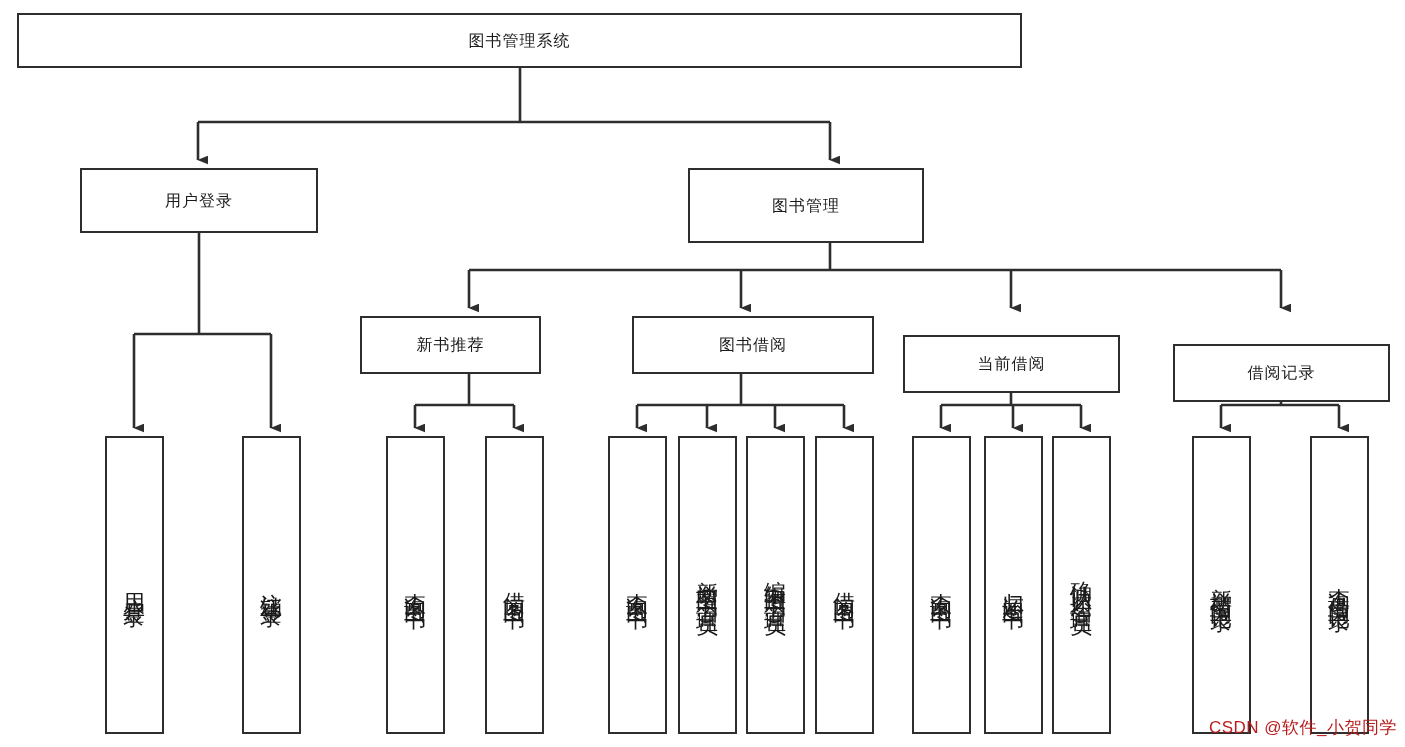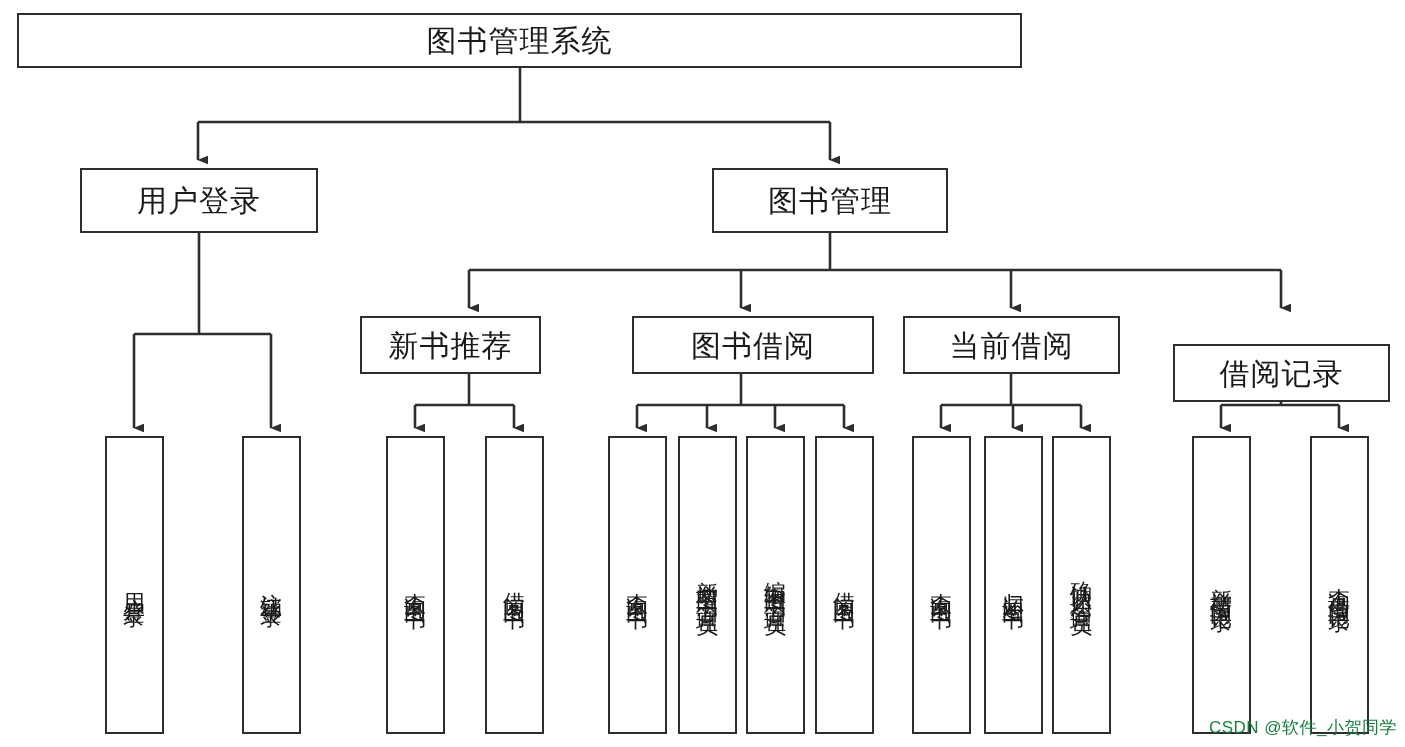--- a/index.html
+++ b/index.html
@@ -28,21 +28,21 @@
     position: absolute;
     box-sizing: border-box;
     background: #ffffff;
     border: 2.5px solid #2e2e2e;
     display: flex;
     align-items: center;
     justify-content: center;
     color: #1a1a1a;
   }
   .node-box.horizontal {
-    font-size: 30px;
+    font-size: 16px;
     letter-spacing: 1px;
     line-height: 1.1;
     text-align: right;
   }
   .node-box.vertical {
     writing-mode: vertical-rl;
     text-orientation: upright;
     font-size: 22px;
     letter-spacing: 5px;
     line-height: 1.05;
@@ -51,21 +51,21 @@
     white-space: normal;
   }
   .node-label {
     display: block;
   }
   #watermark {
     position: absolute;
     right: 8px;
     bottom: 8px;
     font-size: 17px;
-    color: #15803d;
+    color: #b91c1c;
     letter-spacing: 0.5px;
     white-space: nowrap;
     pointer-events: none;
   }
 </style>
 </head>
 <body>
 
 <div id="diagram-root">
 
@@ -120,31 +120,31 @@
     </g>
   </svg>
 
   <div class="node-box horizontal" style="left:17px; top:13px; width:1005px; height:55px;">
     <span class="node-label">图书管理系统</span>
   </div>
 
   <div class="node-box horizontal" style="left:80px; top:168px; width:238px; height:65px;">
     <span class="node-label">用户登录</span>
   </div>
-  <div class="node-box horizontal" style="left:712px; top:168px; width:236px; height:65px;">
+  <div class="node-box horizontal" style="left:688px; top:168px; width:236px; height:75px;">
     <span class="node-label">图书管理</span>
   </div>
 
   <div class="node-box horizontal" style="left:360px; top:316px; width:181px; height:58px;">
     <span class="node-label">新书推荐</span>
   </div>
   <div class="node-box horizontal" style="left:632px; top:316px; width:242px; height:58px;">
     <span class="node-label">图书借阅</span>
   </div>
-  <div class="node-box horizontal" style="left:903px; top:316px; width:217px; height:58px;">
+  <div class="node-box horizontal" style="left:903px; top:335px; width:217px; height:58px;">
     <span class="node-label">当前借阅</span>
   </div>
   <div class="node-box horizontal" style="left:1173px; top:316px; width:217px; height:58px;margin-top:28px;">
     <span class="node-label">借阅记录</span>
   </div>
 
   <div class="node-box vertical" style="left:105px; top:436px; width:59px; height:298px;">
     <span class="node-label">用户登录</span>
   </div>
   <div class="node-box vertical" style="left:242px; top:436px; width:59px; height:298px;">

